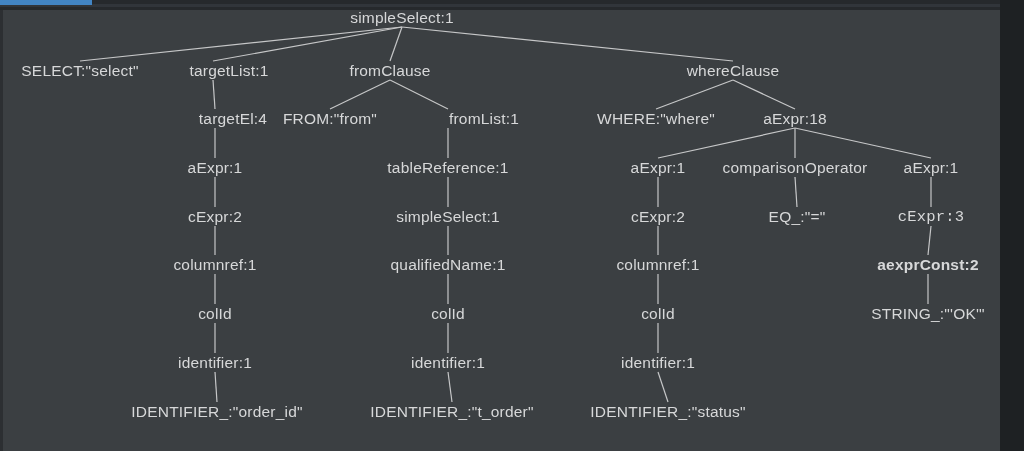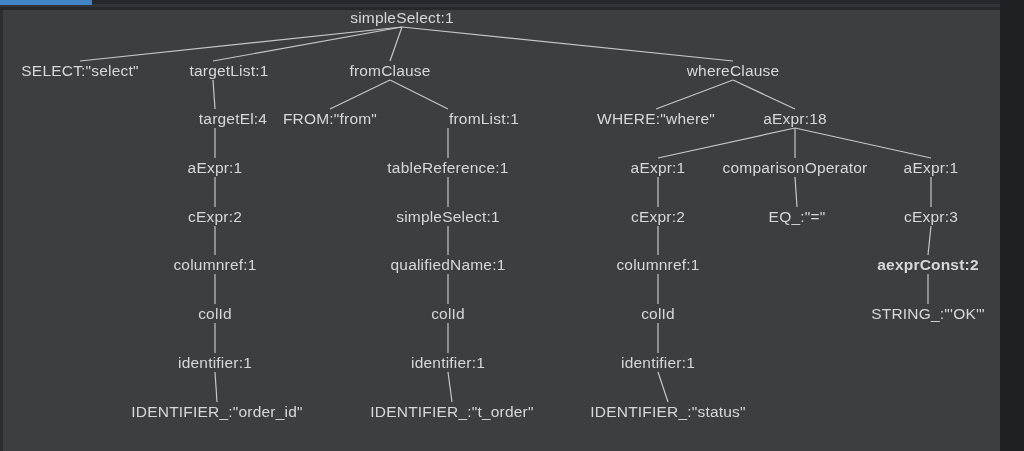--- a/index.html
+++ b/index.html
@@ -102,21 +102,21 @@
         <span class="node" style="left: 795px; top: 119px;">aExpr:18</span>
         <span class="node" style="left: 215px; top: 168px;">aExpr:1</span>
         <span class="node" style="left: 448px; top: 168px;">tableReference:1</span>
         <span class="node" style="left: 658px; top: 168px;">aExpr:1</span>
         <span class="node" style="left: 795px; top: 168px;">comparisonOperator</span>
         <span class="node" style="left: 931px; top: 168px;">aExpr:1</span>
         <span class="node" style="left: 215px; top: 217px;">cExpr:2</span>
         <span class="node" style="left: 448px; top: 217px;">simpleSelect:1</span>
         <span class="node" style="left: 658px; top: 217px;">cExpr:2</span>
         <span class="node" style="left: 797px; top: 217px;">EQ_:"="</span>
-        <span class="node" style="left: 931px; top: 217px;">cExpr:3</span>
+        <span class="node" style="left: 931px; top: 217px; font-family: Liberation Mono, monospace;">cExpr:3</span>
         <span class="node" style="left: 215px; top: 265px;">columnref:1</span>
         <span class="node" style="left: 448px; top: 265px;">qualifiedName:1</span>
         <span class="node" style="left: 658px; top: 265px;">columnref:1</span>
         <span class="node" style="left: 928px; top: 265px; font-weight: bold;">aexprConst:2</span>
         <span class="node" style="left: 215px; top: 314px;">colId</span>
         <span class="node" style="left: 448px; top: 314px;">colId</span>
         <span class="node" style="left: 658px; top: 314px;">colId</span>
         <span class="node" style="left: 928px; top: 314px;">STRING_:"'OK'"</span>
         <span class="node" style="left: 215px; top: 363px;">identifier:1</span>
         <span class="node" style="left: 448px; top: 363px;">identifier:1</span>

